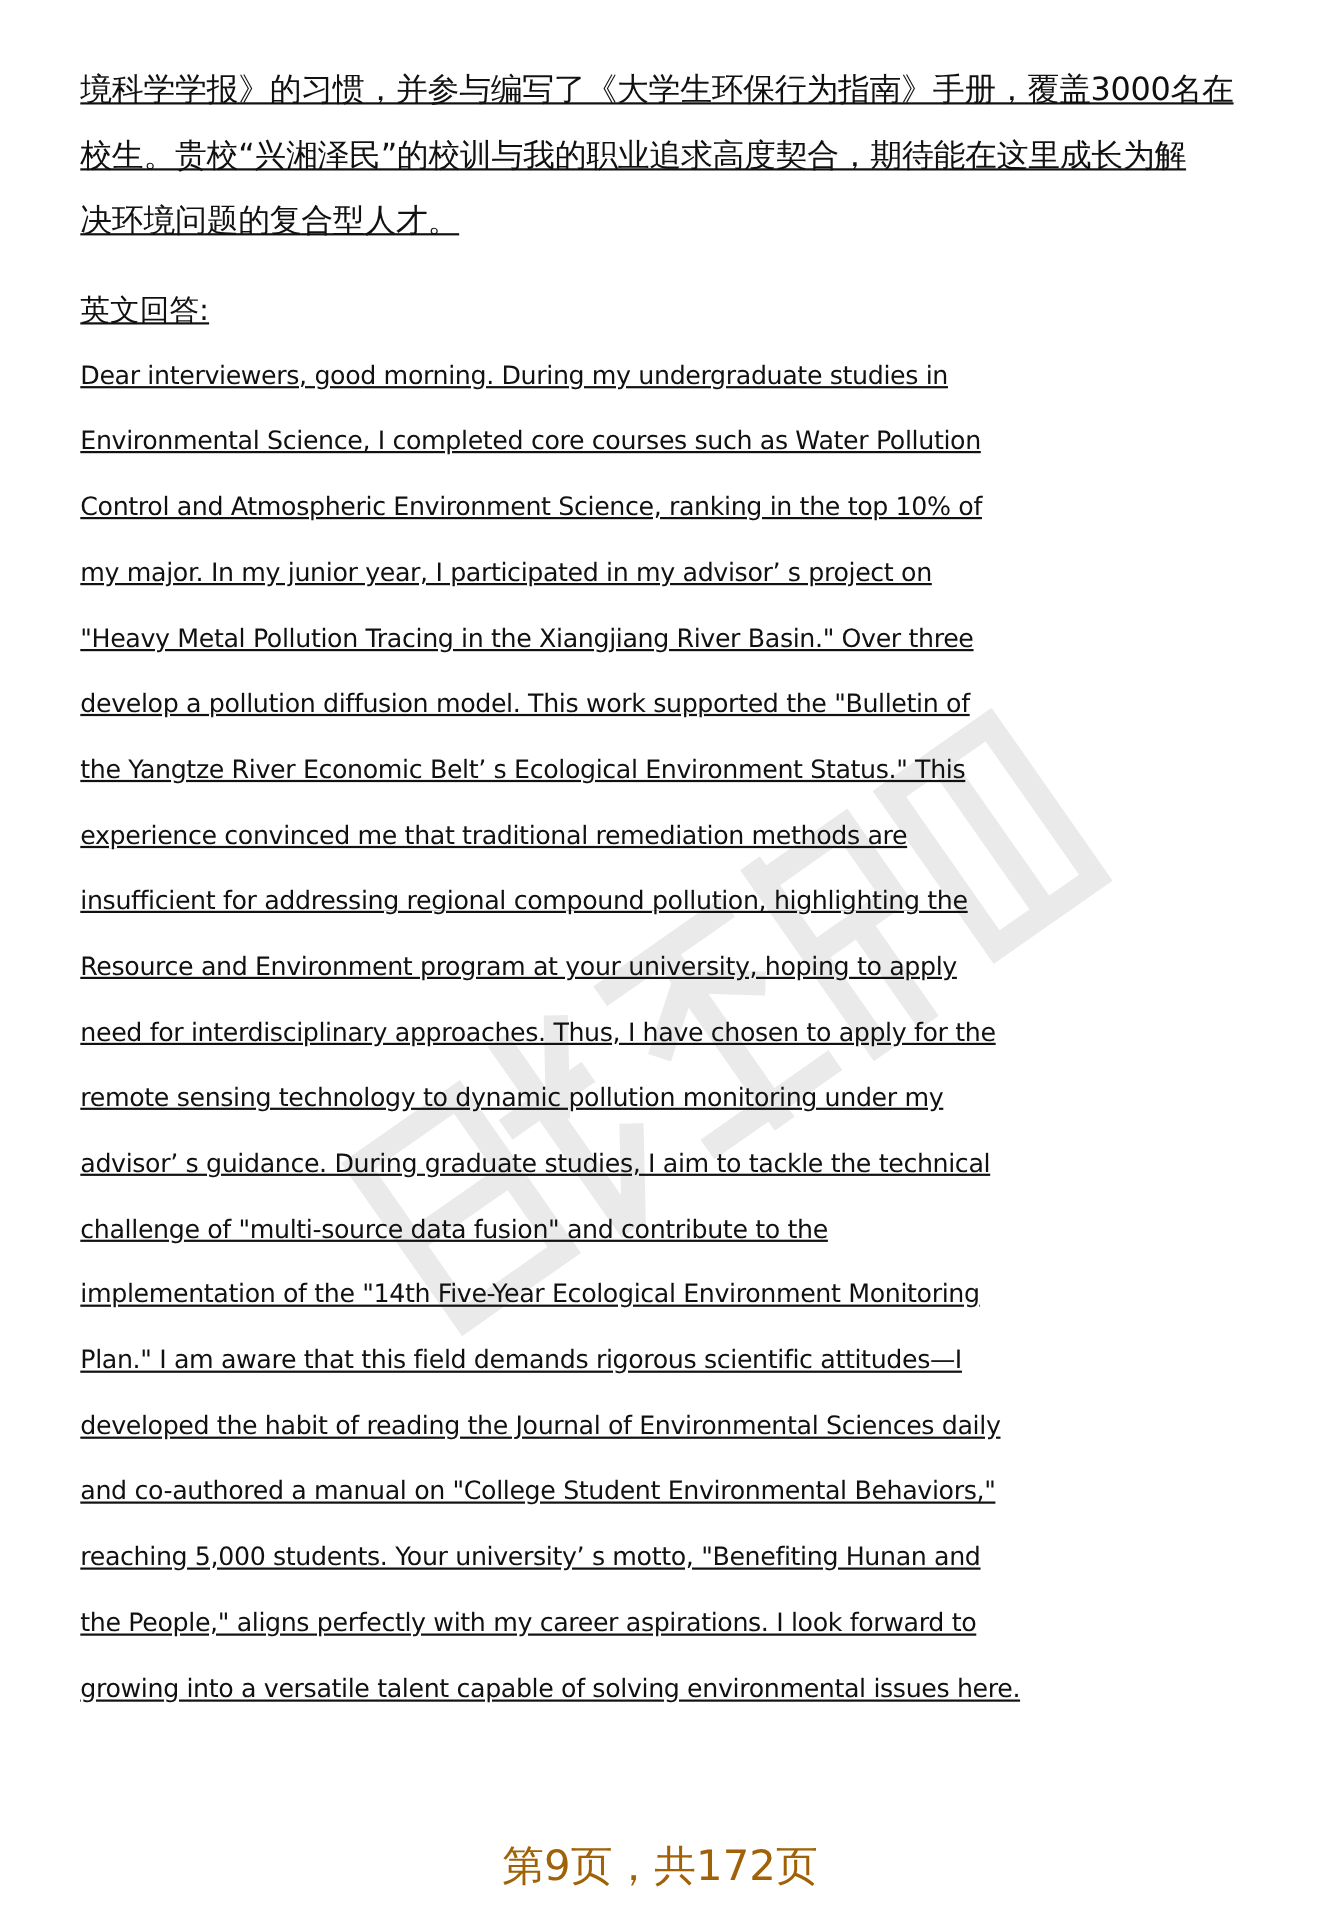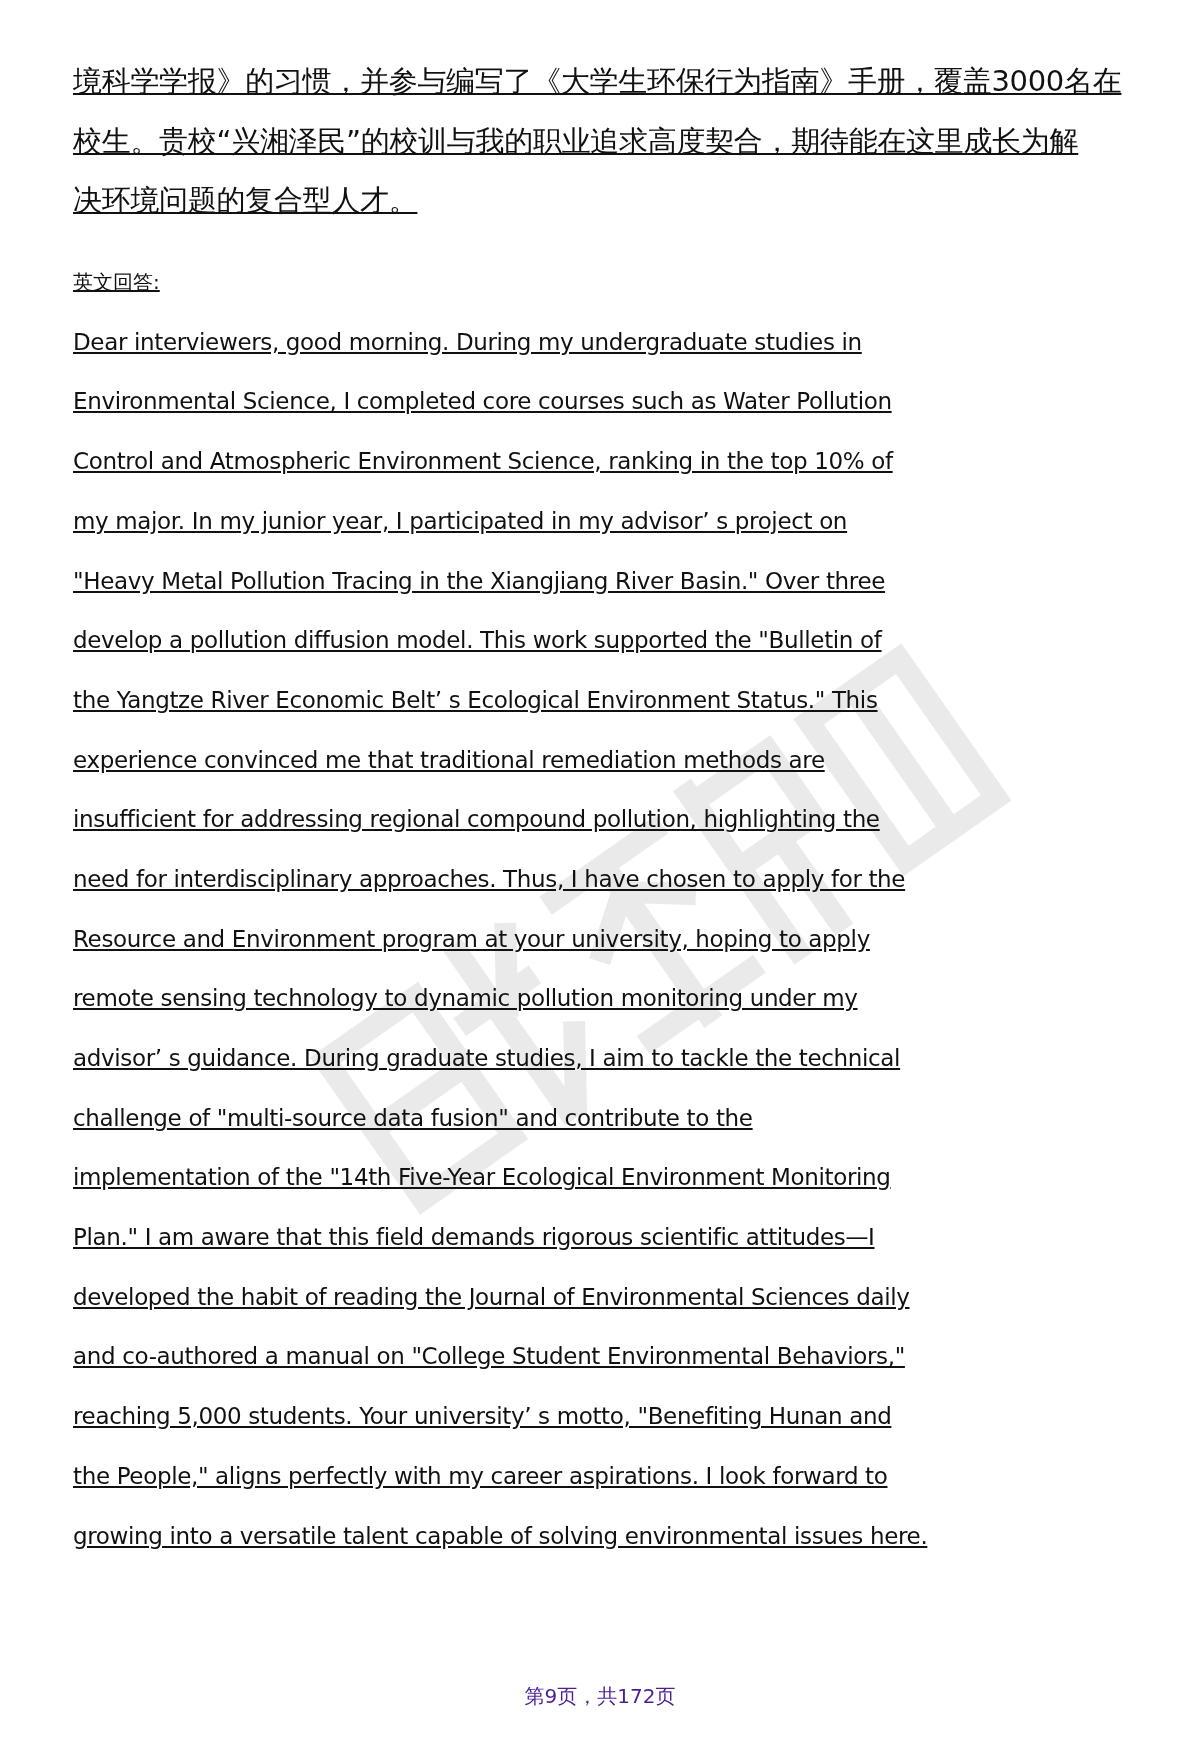--- a/index.html
+++ b/index.html
@@ -40,33 +40,33 @@
       letter-spacing: -0.3px;
     }
     .en-line {
       font-size: 23px;
       letter-spacing: -0.35px;
     }
     .section-gap {
       height: 22px;
     }
     .section-label {
-      font-size: 20px;
+      font-size: 27px;
       line-height: 59.7px;
       height: 59.7px;
     }
     .footer {
       position: absolute;
       left: 0;
       width: 1200px;
       top: 1676px;
       text-align: center;
-      font-size: 20px;
+      font-size: 38px;
       line-height: 40px;
-      color: #4c1d95;
+      color: #a16207;
     }
     .watermark {
       position: absolute;
       left: 180px;
       top: 560px;
       width: 900px;
       height: 720px;
       pointer-events: none;
       opacity: 0.08;
     }
@@ -97,22 +97,22 @@
 
     <div class="line en-line">Dear interviewers, good morning. During my undergraduate studies in</div>
     <div class="line en-line">Environmental Science, I completed core courses such as Water Pollution</div>
     <div class="line en-line">Control and Atmospheric Environment Science, ranking in the top 10% of</div>
     <div class="line en-line">my major. In my junior year, I participated in my advisor’ s project on</div>
     <div class="line en-line">"Heavy Metal Pollution Tracing in the Xiangjiang River Basin." Over three</div>
     <div class="line en-line">develop a pollution diffusion model. This work supported the "Bulletin of</div>
     <div class="line en-line">the Yangtze River Economic Belt’ s Ecological Environment Status." This</div>
     <div class="line en-line">experience convinced me that traditional remediation methods are</div>
     <div class="line en-line">insufficient for addressing regional compound pollution, highlighting the</div>
+    <div class="line en-line">Resource and Environment program at your university, hoping to apply</div>
     <div class="line en-line">need for interdisciplinary approaches. Thus, I have chosen to apply for the</div>
-    <div class="line en-line">Resource and Environment program at your university, hoping to apply</div>
     <div class="line en-line">remote sensing technology to dynamic pollution monitoring under my</div>
     <div class="line en-line">advisor’ s guidance. During graduate studies, I aim to tackle the technical</div>
     <div class="line en-line">challenge of "multi-source data fusion" and contribute to the</div>
     <div class="line en-line">implementation of the "14th Five-Year Ecological Environment Monitoring</div>
     <div class="line en-line">Plan." I am aware that this field demands rigorous scientific attitudes—I</div>
     <div class="line en-line">developed the habit of reading the Journal of Environmental Sciences daily</div>
     <div class="line en-line">and co-authored a manual on "College Student Environmental Behaviors,"</div>
     <div class="line en-line">reaching 5,000 students. Your university’ s motto, "Benefiting Hunan and</div>
     <div class="line en-line">the People," aligns perfectly with my career aspirations. I look forward to</div>
     <div class="line en-line">growing into a versatile talent capable of solving environmental issues here.</div>

